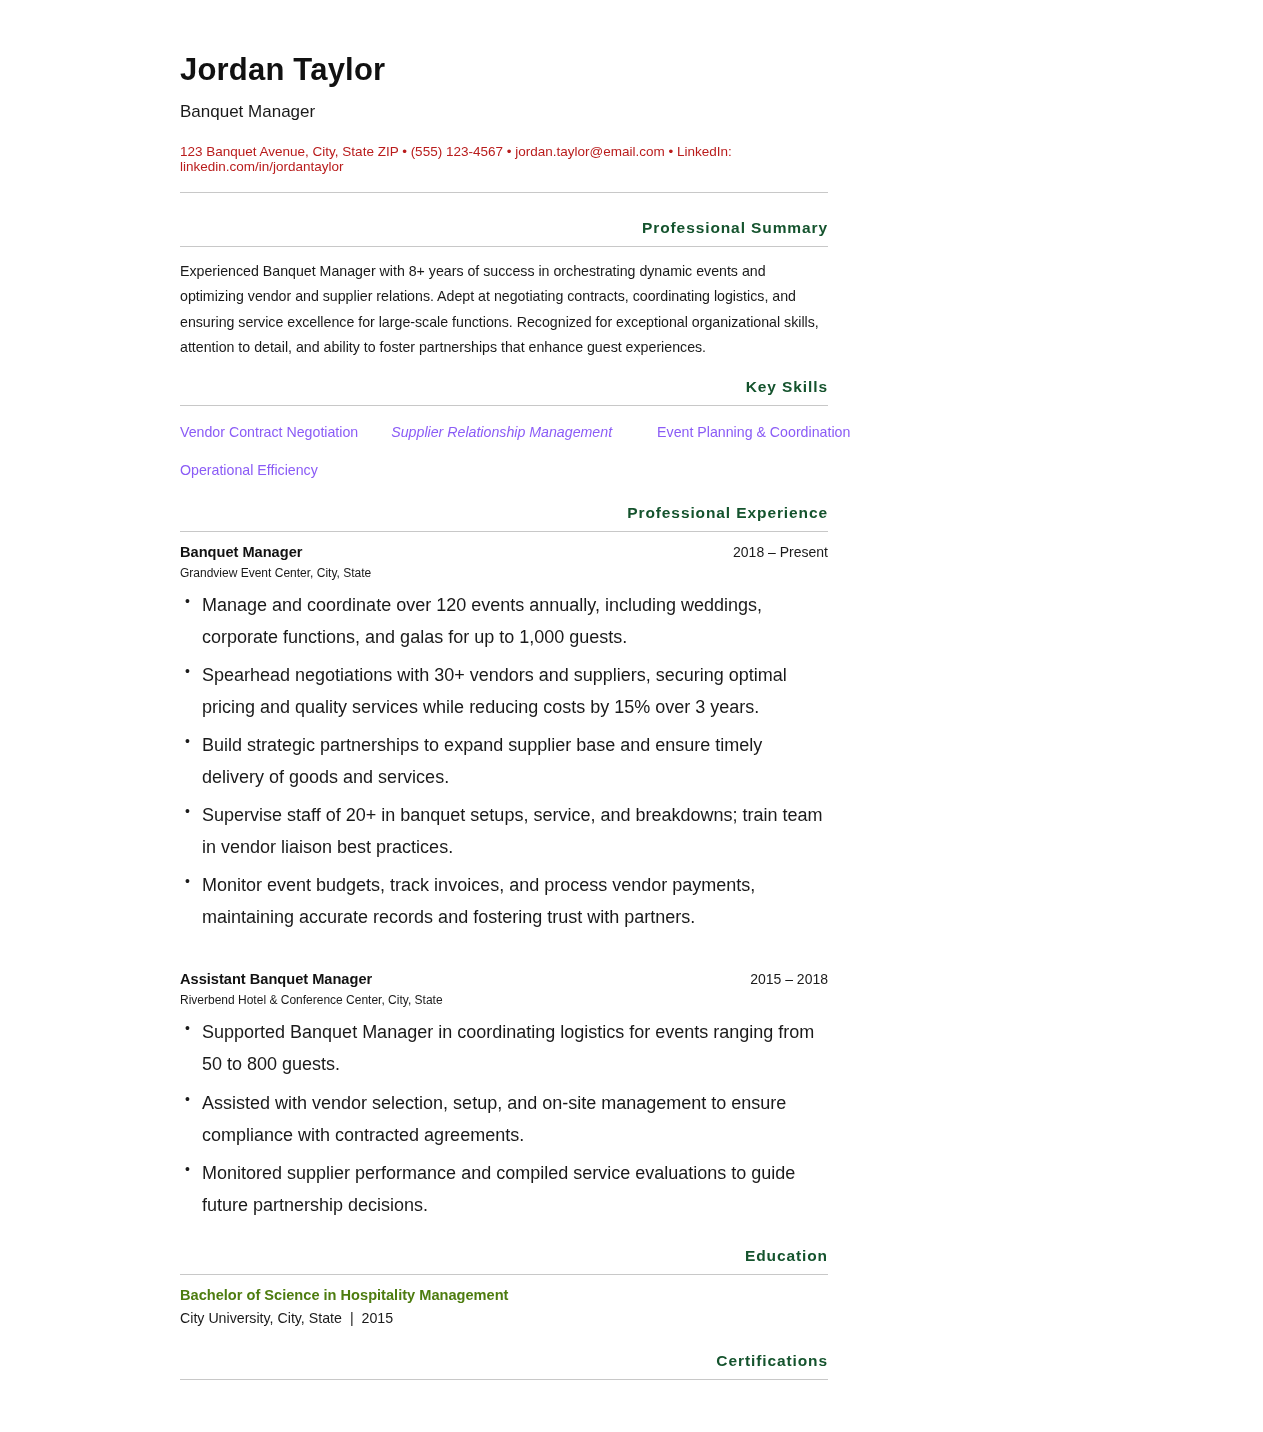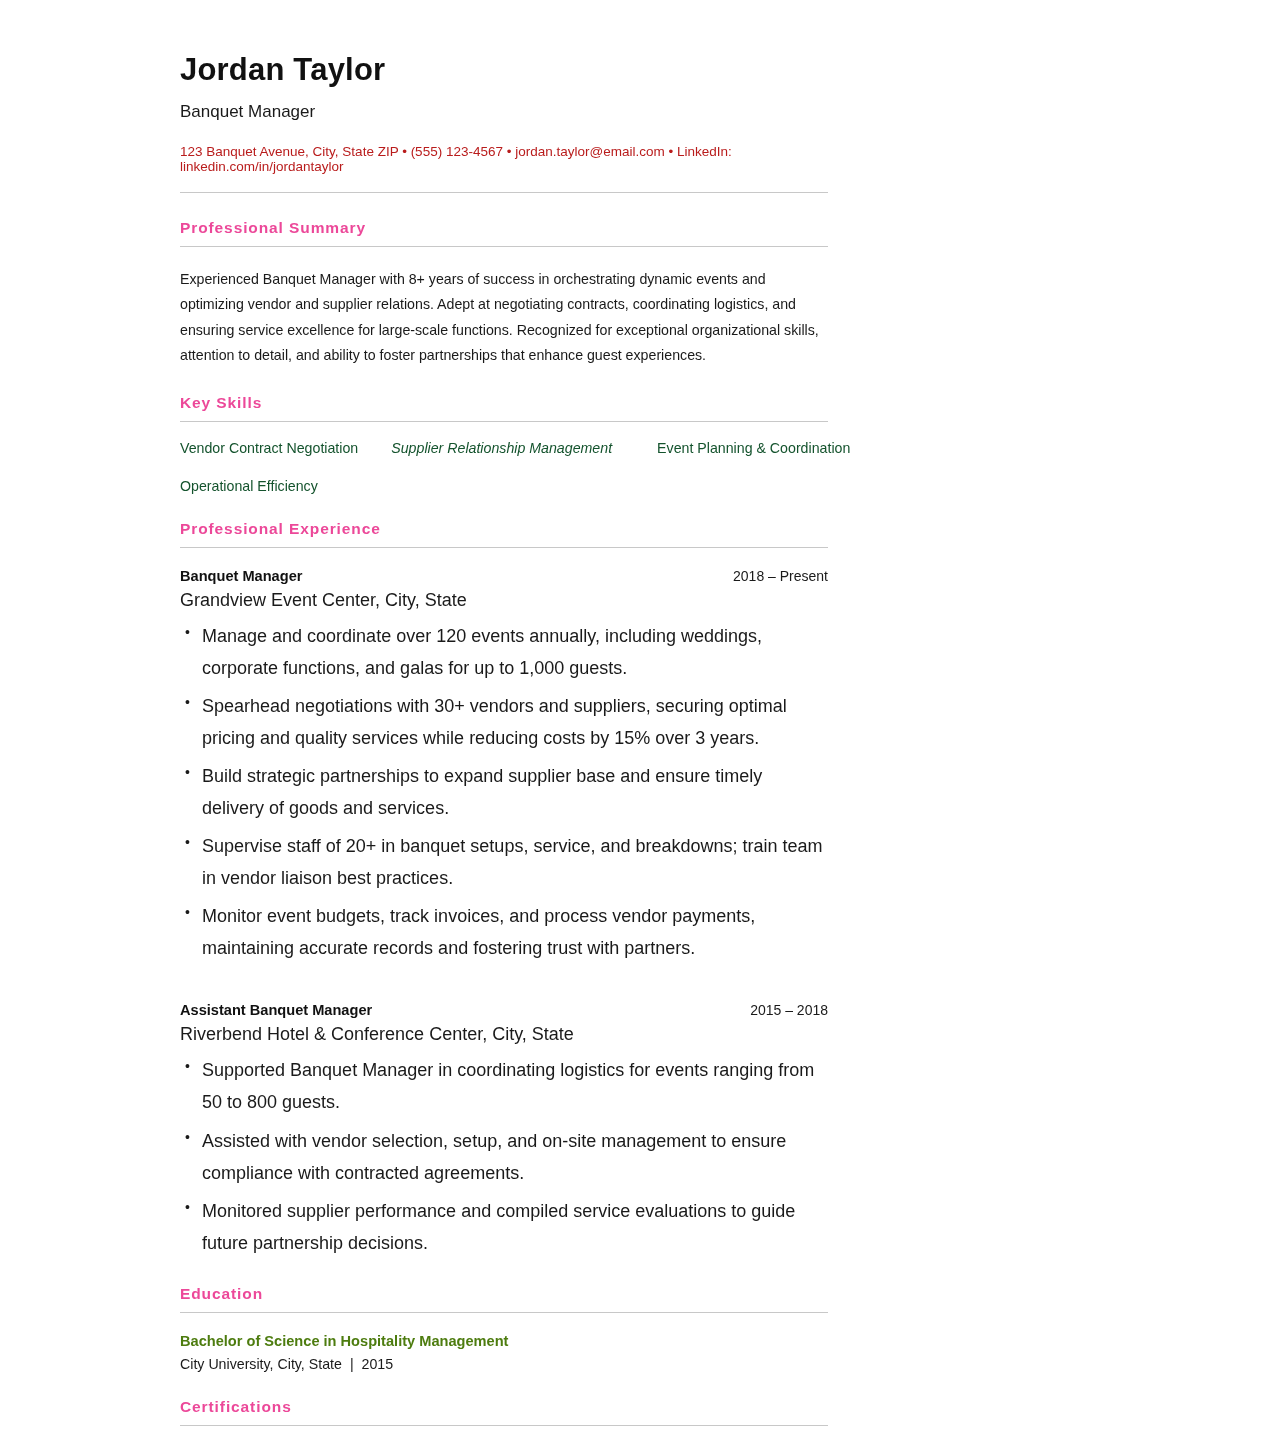--- a/index.html
+++ b/index.html
@@ -41,42 +41,43 @@
     border-bottom: 1px solid #c8c8c8;
     margin-bottom: 26px;
   }
   .section {
     margin-bottom: 6px;
   }
   .section-title {
     font-size: 15.5px;
     font-weight: bold;
     letter-spacing: 0.9px;
-    color: #ec4899;
+    color: #14532d;
     padding-bottom: 9px;
     border-bottom: 1px solid #c8c8c8;
-    margin: 0 0 20px 0;
+    margin: 0 0 12px 0;
+    text-align: right;
   }
   .summary-text {
     font-size: 14.2px;
     line-height: 1.78;
     color: #1a1a1a;
-    margin: 0 0 26px 0;
+    margin: 0 0 18px 0;
   }
   .skills-rows {
     margin-bottom: 26px;
   }
   .skills-row {
     display: flex;
     margin-bottom: 22px;
   }
   .skills-row:last-child { margin-bottom: 0; }
   .skill {
     font-size: 14.2px;
-    color: #14532d;
+    color: #8b5cf6;
     white-space: nowrap;
   }
   .skill-gap-1 { margin-right: 33px; }
   .skill-gap-2 { margin-right: 45px; font-style: italic; }
   .skill-gap-3 { margin-right: 28px; }
   .skill-gap-4 { margin-right: 25px; }
   .skill-gap-5 { margin-right: 42px; }
   .skills-section-title { margin-bottom: 18px; }
   .experience-block {
     margin-bottom: 26px;
@@ -89,21 +90,21 @@
   .job-role {
     font-size: 14.6px;
     font-weight: bold;
     color: #111111;
   }
   .job-dates {
     font-size: 14px;
     color: #1a1a1a;
   }
   .job-company {
-    font-size: 18px;
+    font-size: 12px;
     color: #1a1a1a;
     margin-top: 6px;
     margin-bottom: 9px;
   }
   ul.bullets {
     list-style: none;
     margin: 0;
     padding: 0;
   }
   ul.bullets li {

